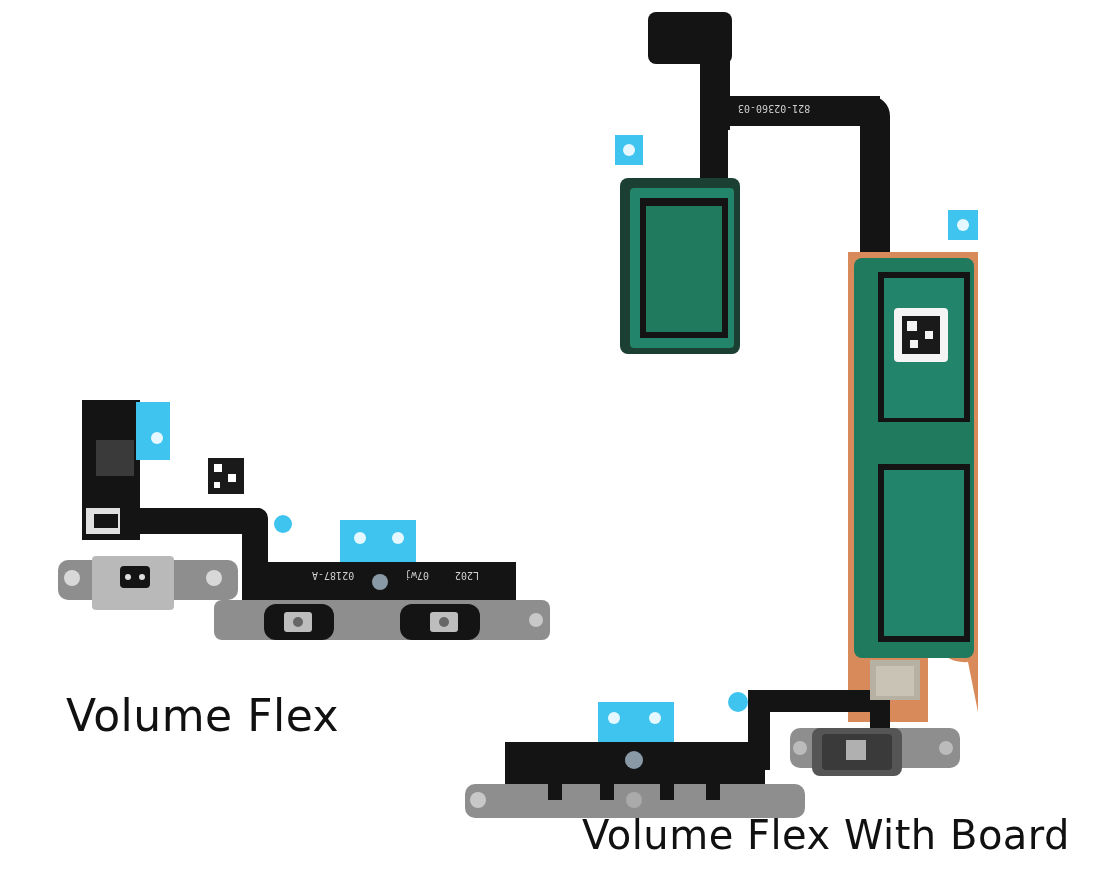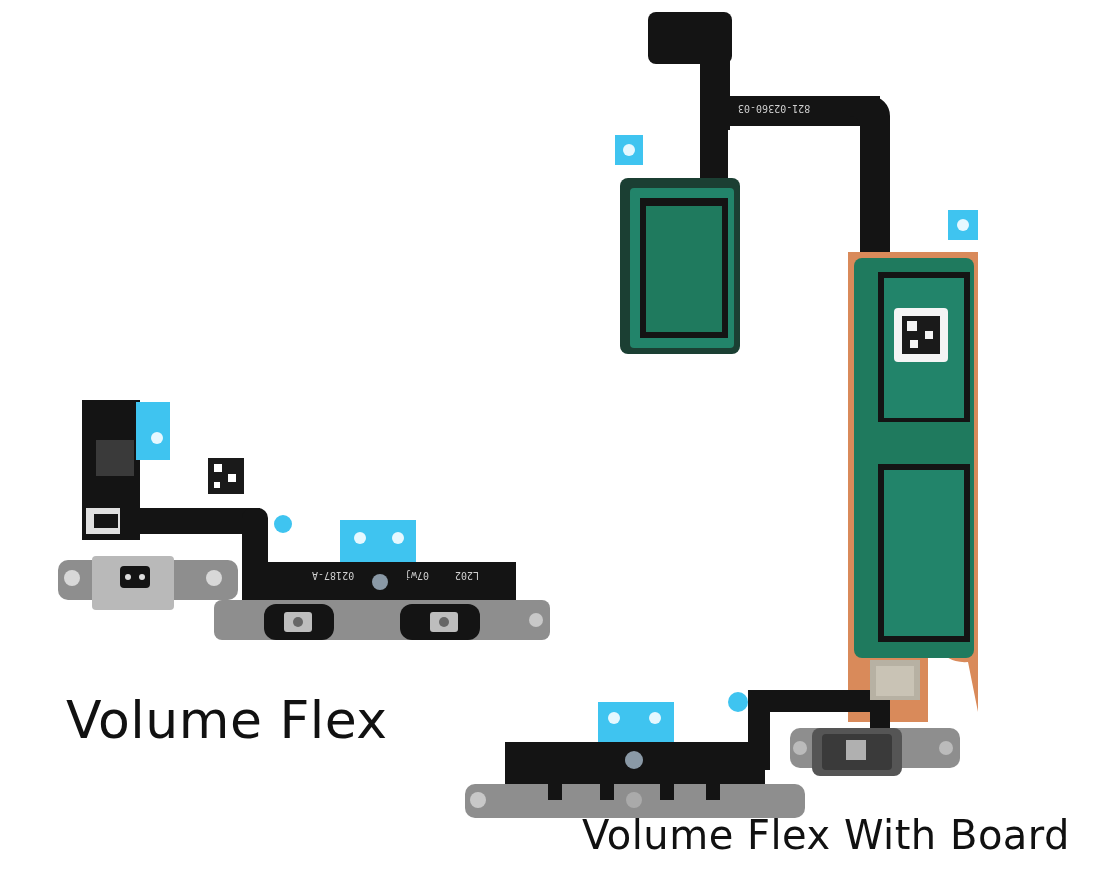--- a/index.html
+++ b/index.html
@@ -1,19 +1,19 @@
 <!DOCTYPE html>
 <html><head>
 <meta charset="utf-8">
 <style>
   html, body { margin:0; padding:0; }
   body { width:1112px; height:884px; background:#ffffff; position:relative; overflow:hidden;
          font-family:"DejaVu Sans", "Liberation Sans", sans-serif; }
   .abs { position:absolute; }
-  .label { position:absolute; color:#111; font-size:52px; letter-spacing:0.5px; white-space:nowrap; }
+  .label { position:absolute; color:#111; font-size:44px; letter-spacing:0.5px; white-space:nowrap; }
   .micro { position:absolute; color:#cfcfcf; font-family:"DejaVu Sans Mono", monospace; font-size:10px; white-space:nowrap; }
 </style>
 </head>
 <body>
 
 <svg class="abs" style="left:0;top:0" width="1112" height="884" viewBox="0 0 1112 884">
 
   <rect x="648" y="12" width="84" height="52" rx="8" fill="#141414"></rect>
   <rect x="700" y="40" width="30" height="90" fill="#141414"></rect>
 

